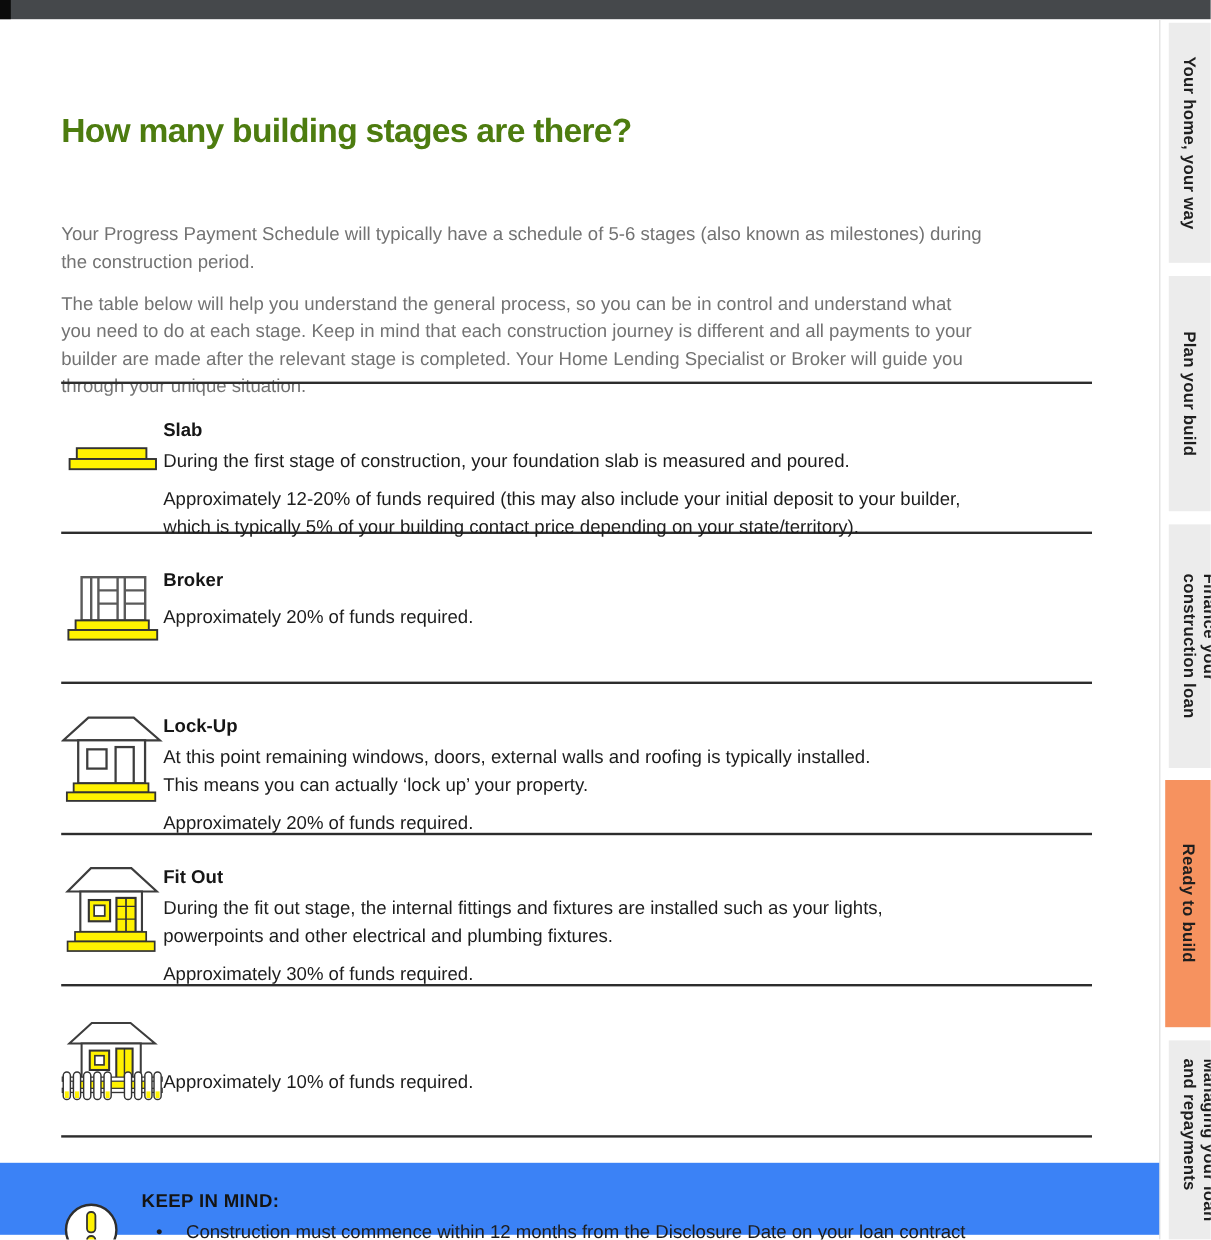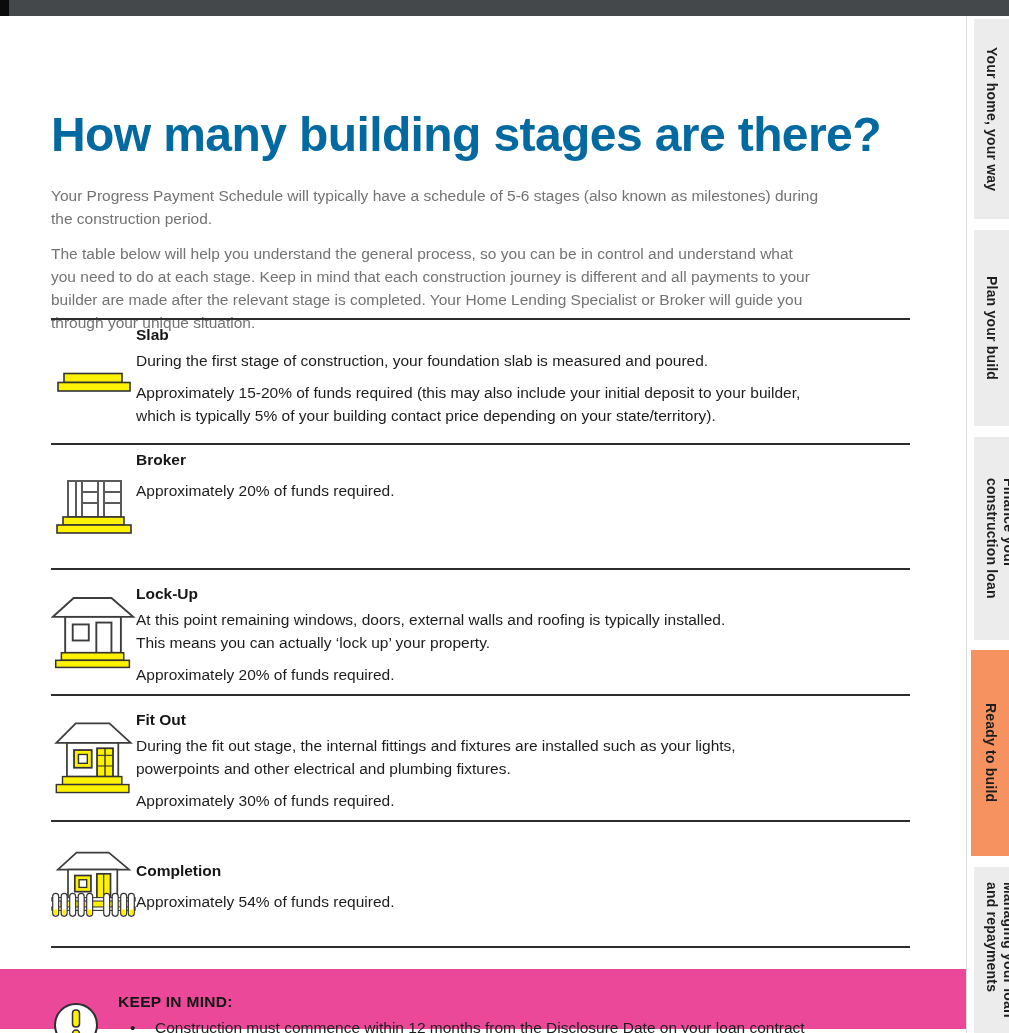--- a/index.html
+++ b/index.html
@@ -11,42 +11,42 @@
     font-family:"Liberation Sans","DejaVu Sans",sans-serif;
     color:#1d1d1d;
   }
   
   .topbar{position:absolute;left:0;top:0;width:1009px;height:16px;background:#45484b;}
   .topbar-corner{position:absolute;left:0;top:0;width:9px;height:16px;background:#0b0b0b;}
   .page-edge{position:absolute;left:966px;top:16px;width:1px;height:1017px;background:#dedede;}
 
   
   .main-title{
-    position:absolute;left:51px;top:81px;width:880px;
-    font-size:48px;line-height:44px;font-weight:700;letter-spacing:-0.6px;color:#0369a1;
+    position:absolute;left:51px;top:68px;width:880px;
+    font-size:28px;line-height:44px;font-weight:700;letter-spacing:-0.6px;color:#4d7c0f;
   }
   .para{
     position:absolute;left:51px;width:872px;
     font-size:15.5px;line-height:23px;color:#737373;white-space:pre-line;
   }
   .para1{top:168px;}
   .para2{top:226px;}
 
   .stage-table{position:absolute;left:51px;top:318px;width:859px;border-bottom:2px solid #2d2d2d;}
   .stage-row{display:flex;border-top:2px solid #2d2d2d;box-sizing:border-box;}
   .stage-row.h125{height:125px;}
   .stage-row.h126{height:126px;align-items:center;}
   .stage-icon-cell{width:85px;flex:0 0 85px;display:flex;align-items:center;justify-content:center;overflow:visible;}
-  .stage-text{flex:1;padding-top:4px;}
+  .stage-text{flex:1;padding-top:28px;}
   .stage-name{font-size:15.5px;font-weight:700;line-height:21px;margin-bottom:4px;color:#161616;}
   .stage-desc{font-size:15.5px;line-height:23px;white-space:pre-line;}
   .stage-funds{font-size:15.5px;line-height:23px;white-space:pre-line;margin-top:9px;}
 
   
-  .keepmind{position:absolute;left:0;top:969px;width:966px;height:60px;background:#ec4899;overflow:visible;}
+  .keepmind{position:absolute;left:0;top:969px;width:966px;height:60px;background:#3b82f6;overflow:visible;}
   .keepmind-icon{position:absolute;left:52px;top:32px;}
   .keepmind-heading{position:absolute;left:118px;top:24px;font-size:15.5px;font-weight:700;letter-spacing:0.3px;color:#141414;}
   .keepmind-bullet{position:absolute;left:130px;top:47px;font-size:15.5px;line-height:23px;display:flex;}
   .keepmind-bullet .marker{width:14px;flex:0 0 14px;}
   .keepmind-bullet .btext{margin-left:11px;}
 
   
   .vtab{position:absolute;left:974px;width:35px;background:#ececec;display:flex;align-items:center;justify-content:center;}
   .vtab.active{left:971px;width:38px;background:#f6925f;}
   .vlabel{
@@ -79,21 +79,21 @@
   <div class="stage-row h125">
     <div class="stage-icon-cell">
       <svg width="76" height="22" viewBox="0 0 76 22">
         <rect x="8" y="2.5" width="58" height="9" fill="#fff200" stroke="#333" stroke-width="1.6"></rect>
         <rect x="2" y="11.5" width="72" height="8.5" fill="#fff200" stroke="#333" stroke-width="1.6"></rect>
       </svg>
     </div>
     <div class="stage-text">
       <div class="stage-name">Slab</div>
       <div class="stage-desc">During the first stage of construction, your foundation slab is measured and poured.</div>
-      <div class="stage-funds">Approximately 15-20% of funds required (this may also include your initial deposit to your builder,
+      <div class="stage-funds">Approximately 12-20% of funds required (this may also include your initial deposit to your builder,
 which is typically 5% of your building contact price depending on your state/territory).</div>
     </div>
   </div>
 
   <div class="stage-row h125">
     <div class="stage-icon-cell">
       <svg width="78" height="56" viewBox="0 0 78 56">
         <rect x="13" y="2" width="53" height="36" fill="#fff" stroke="#5a5a5a" stroke-width="2"></rect>
         <line x1="21" y1="2" x2="21" y2="38" stroke="#5a5a5a" stroke-width="2"></line>
         <line x1="27" y1="2" x2="27" y2="38" stroke="#5a5a5a" stroke-width="2"></line>
@@ -181,22 +181,21 @@
         <g fill="#fff200" stroke="none">
           <rect x="3.5" y="69" width="4" height="6.5"></rect>
           <rect x="13.5" y="69" width="4" height="6.5"></rect>
           <rect x="43.5" y="69" width="4" height="6.5"></rect>
           <rect x="83.5" y="69" width="4" height="6.5"></rect>
           <rect x="92.5" y="69" width="4" height="6.5"></rect>
         </g>
       </svg>
     </div>
     <div class="stage-text">
-      <div class="stage-name">Completion</div>
-      <div class="stage-funds">Approximately 54% of funds required.</div>
+      <div class="stage-funds">Approximately 10% of funds required.</div>
     </div>
   </div>
 
 </div>
 
 <div class="keepmind">
   <div class="keepmind-icon">
     <svg width="48" height="48" viewBox="0 0 48 48">
       <circle cx="24" cy="24" r="21" fill="#fff" stroke="#2e2e2e" stroke-width="2"></circle>
       <rect x="20.5" y="9" width="7" height="17" rx="3.2" fill="#fff200" stroke="#333" stroke-width="1.5"></rect>

